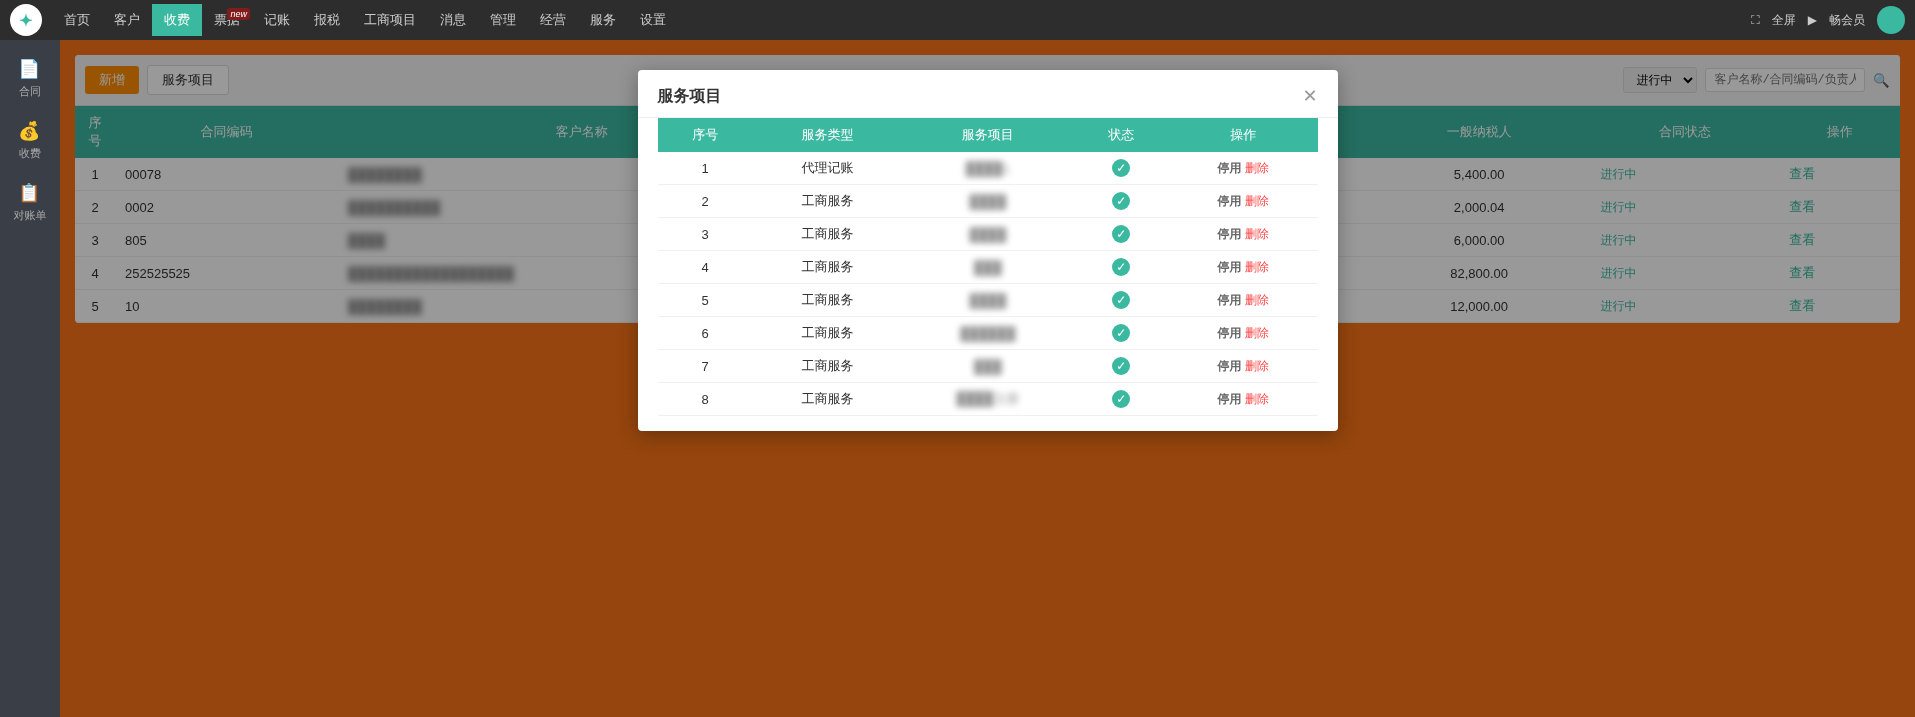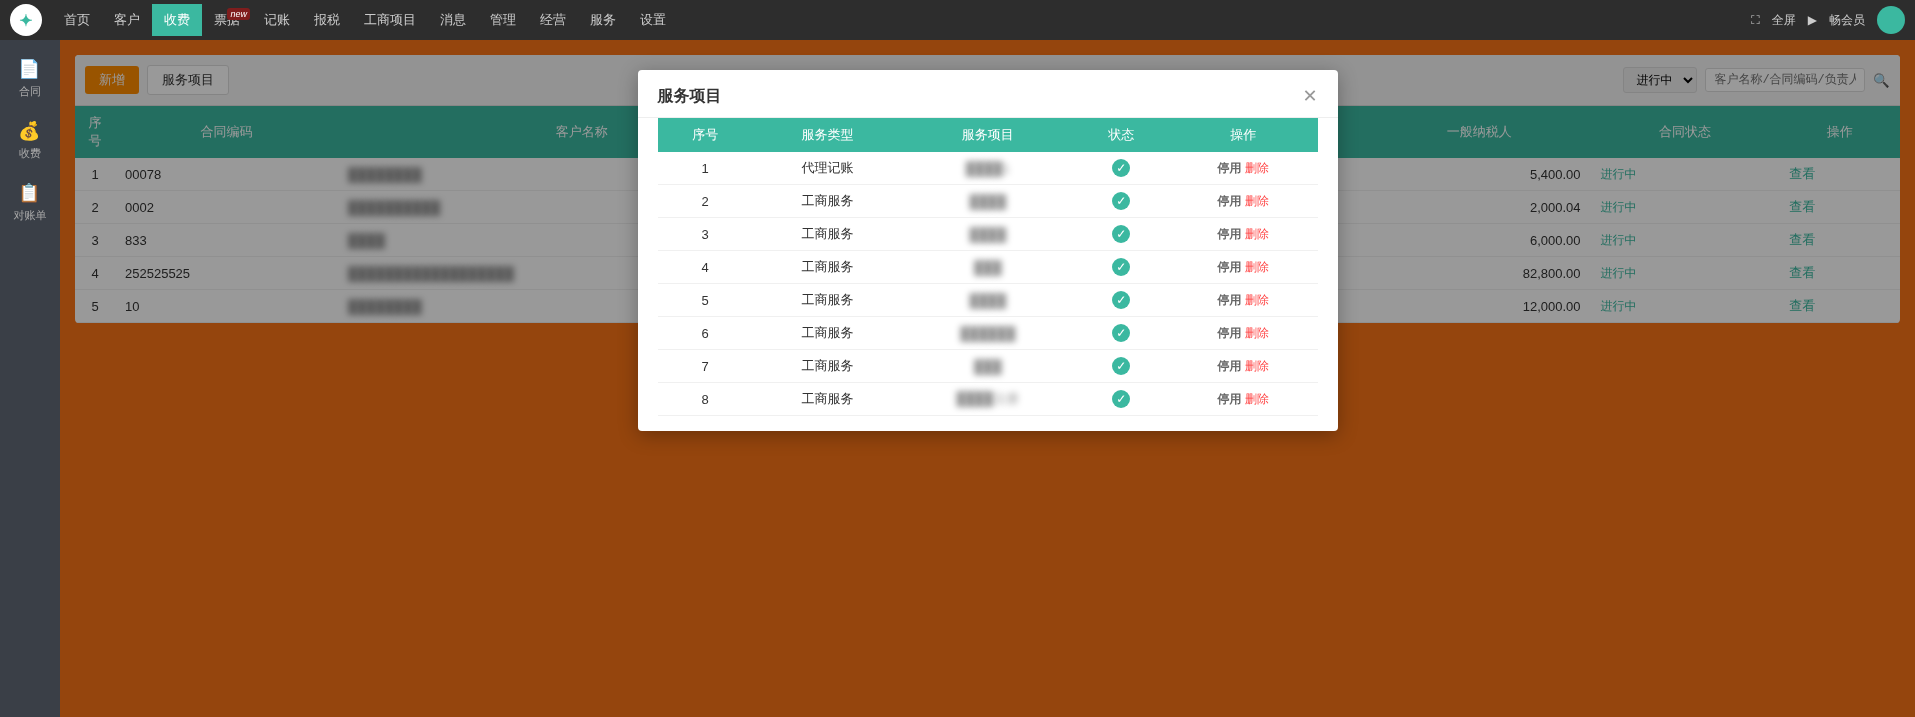--- a/index.html
+++ b/index.html
@@ -169,21 +169,21 @@
       font-weight: normal;
       font-size: 13px;
     }
     .data-table td {
       padding: 7px 10px;
       border-bottom: 1px solid #f0f0f0;
       font-size: 13px;
       color: #333;
     }
     .data-table .col-seq { width: 40px; text-align: center; }
-    .data-table .col-amount { text-align: right; }
+    .data-table .col-amount { text-align: center; }
     .status-badge {
       color: #3bb8a0;
       font-size: 12px;
     }
     .link-view { color: #3bb8a0; cursor: pointer; text-align: center; }
 
     
     .blurred {
       color: transparent;
       text-shadow: 0 0 6px rgba(0,0,0,0.4);
@@ -354,21 +354,21 @@
     <td>0002</td>
     <td><span class="blurred">██████████</span></td>
     <td>小规模记账</td>
     <td>202305-202404</td>
     <td class="col-amount">2,000.04</td>
     <td><span class="status-badge">进行中</span></td>
     <td><span class="link-view">查看</span></td>
   </tr>
             <tr>
     <td class="col-seq">3</td>
-    <td>833</td>
+    <td>805</td>
     <td><span class="blurred">████</span></td>
     <td>小规模记账</td>
     <td>202305-202404</td>
     <td class="col-amount">6,000.00</td>
     <td><span class="status-badge">进行中</span></td>
     <td><span class="link-view">查看</span></td>
   </tr>
             <tr>
     <td class="col-seq">4</td>
     <td>252525525</td>

